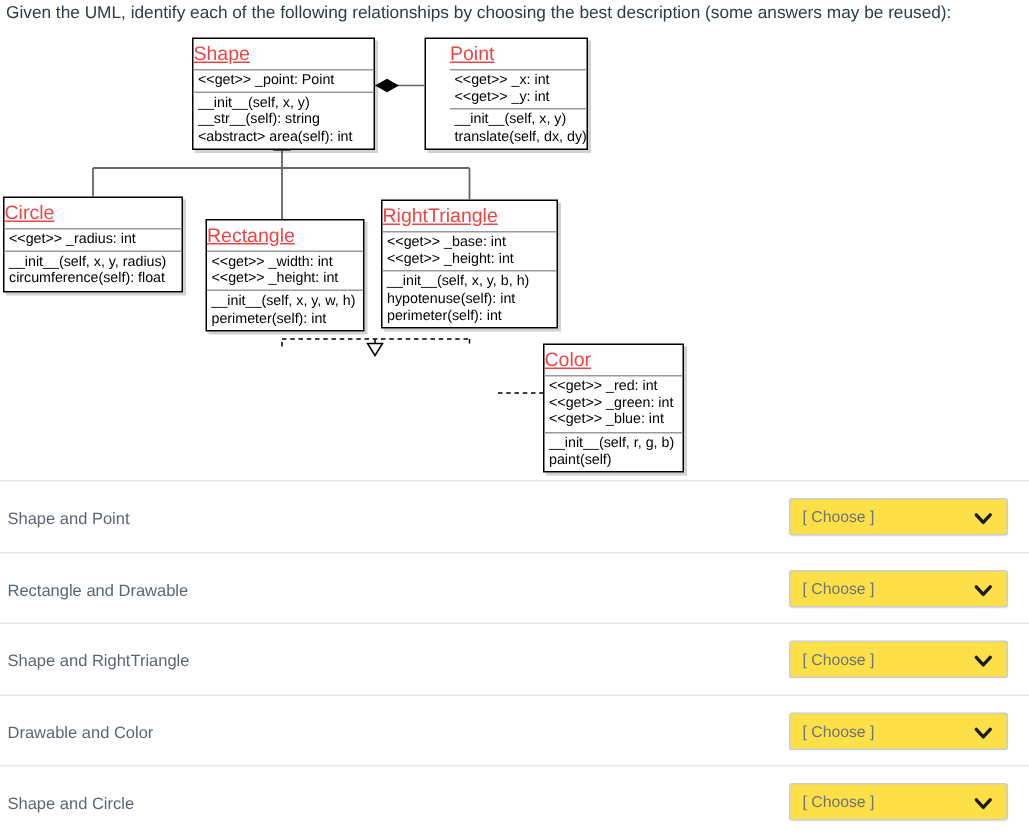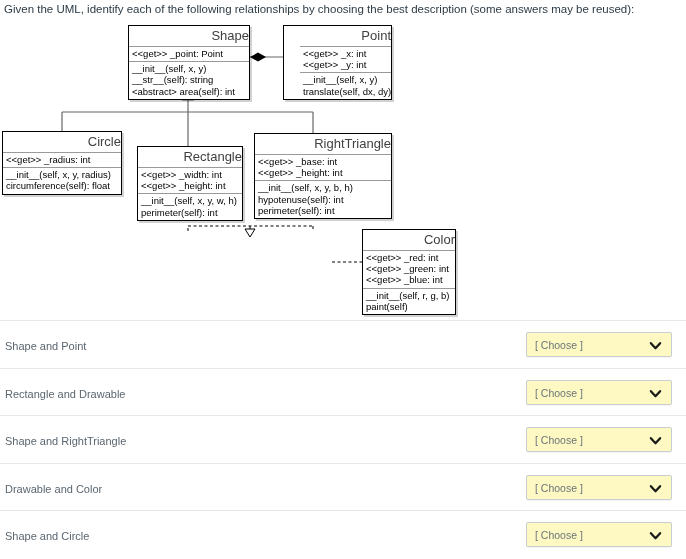--- a/index.html
+++ b/index.html
@@ -40,25 +40,26 @@
 
   .cls {
     position: absolute;
     box-sizing: border-box;
     background: #ffffff;
     border: 1px solid #000000;
     box-shadow: 2px 2px 0 rgba(0,0,0,0.18);
     z-index: 5;
   }
   .cls .title {
-    text-align: right;
+    text-align: left;
     font-size: 13px;
     padding: 2px 0 3px 0;
     line-height: 15px;
-    color: #404040;
+    color: #ef4444;
+    text-decoration: underline;
   }
   .cls .sep-grey {
     border-top: 1px solid #9a9a9a;
     height: 0;
     font-size: 0;
   }
   .cls .comp {
     padding: 1px 3px 2px 3px;
   }
   .cls .comp.empty { height: 10px; padding: 0; }
@@ -67,21 +68,21 @@
     line-height: 11.2px;
     white-space: nowrap;
     color: #000;
   }
 
   
   #cls-shape          { left:128px; top:7px;   width:122px; }
   #cls-point          { left:283px; top:7px;   width:109px;padding-left:16px; }
   #cls-circle         { left:2px;   top:113px; width:120px; }
   #cls-rectangle      { left:137px; top:128px; width:106px; }
-  #cls-righttriangle  { left:254px; top:115px; width:138px; }
+  #cls-righttriangle  { left:254px; top:115px; width:118px; }
   #cls-drawable       { left:169px; top:219px; width:163px; }
   #cls-color          { left:362px; top:211px; width:94px; }
 
   
   #questions {
     position: absolute;
     left: 0;
     top: 320px;
     width: 686px;
   }
@@ -99,21 +100,21 @@
     color: #5b6670;
     white-space: nowrap;
   }
   .qselect {
     position: absolute;
     left: 526px;
     top: 11px;
     width: 146px;
     height: 25px;
     box-sizing: border-box;
-    background: #fef9c3;
+    background: #fde047;
     border: 1px solid #c7cdd1;
     border-radius: 2px;
     box-shadow: 0 1px 0 rgba(0,0,0,0.04);
   }
   .qselect .qvalue {
     position: absolute;
     left: 8px;
     top: 5px;
     font-size: 10.5px;
     line-height: 14px;

